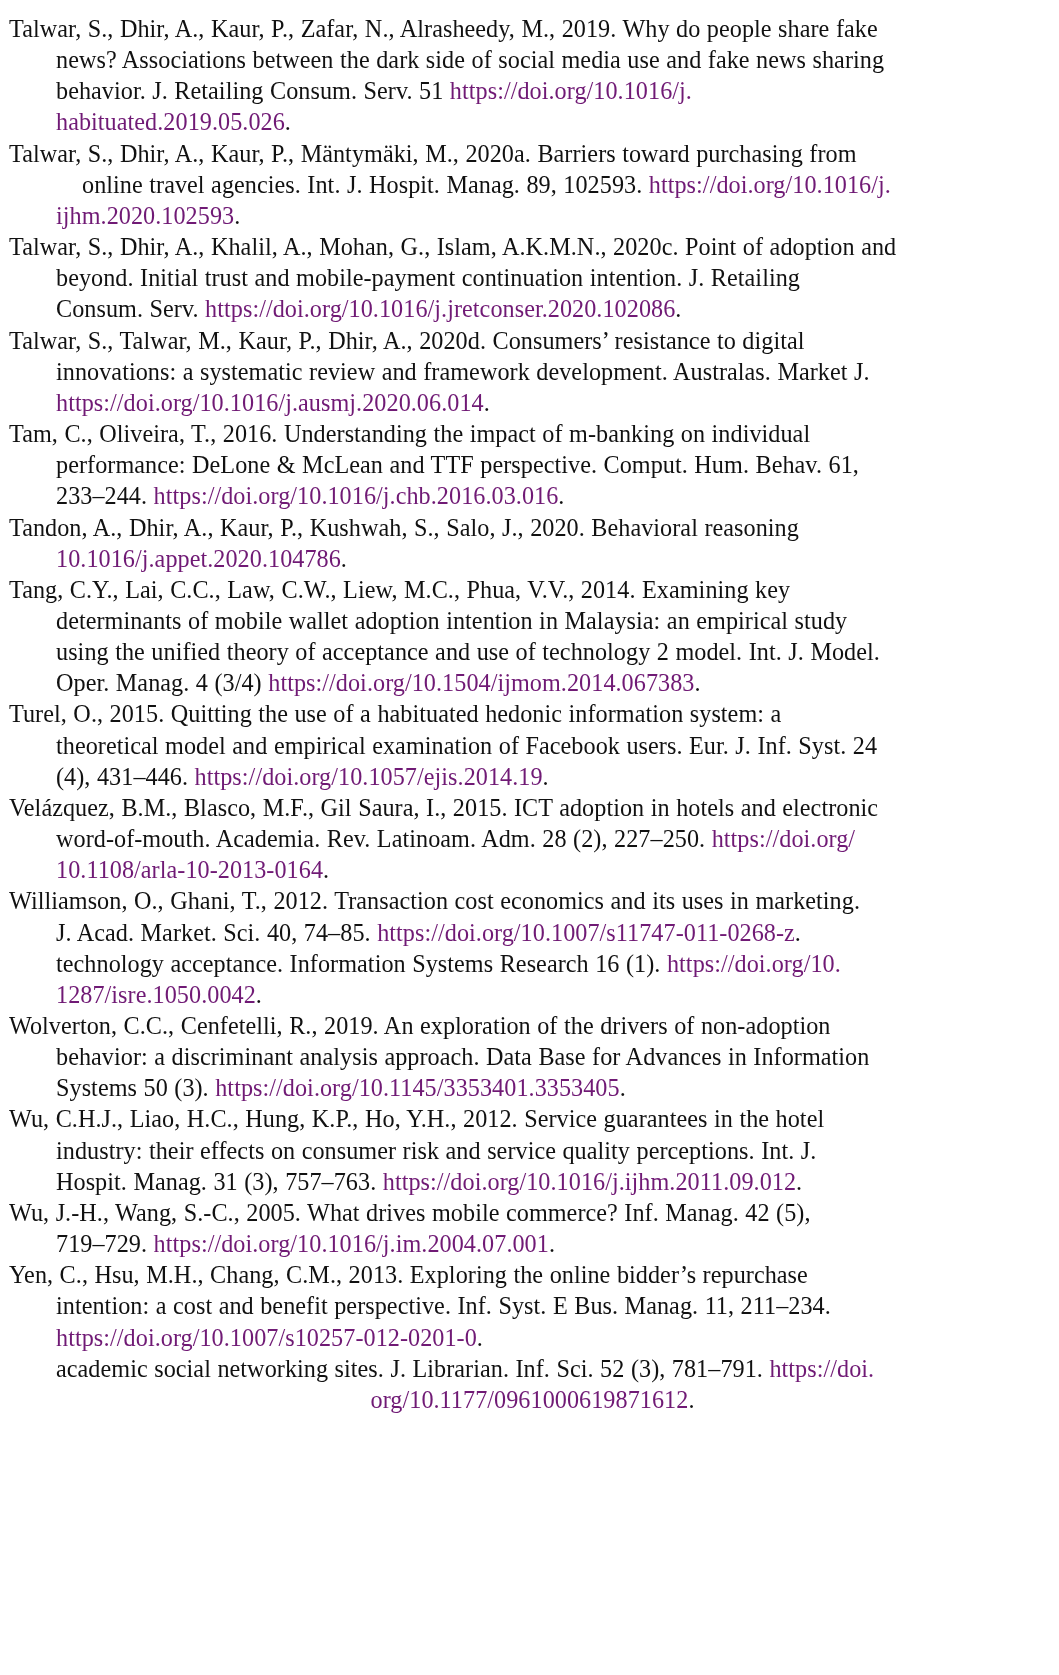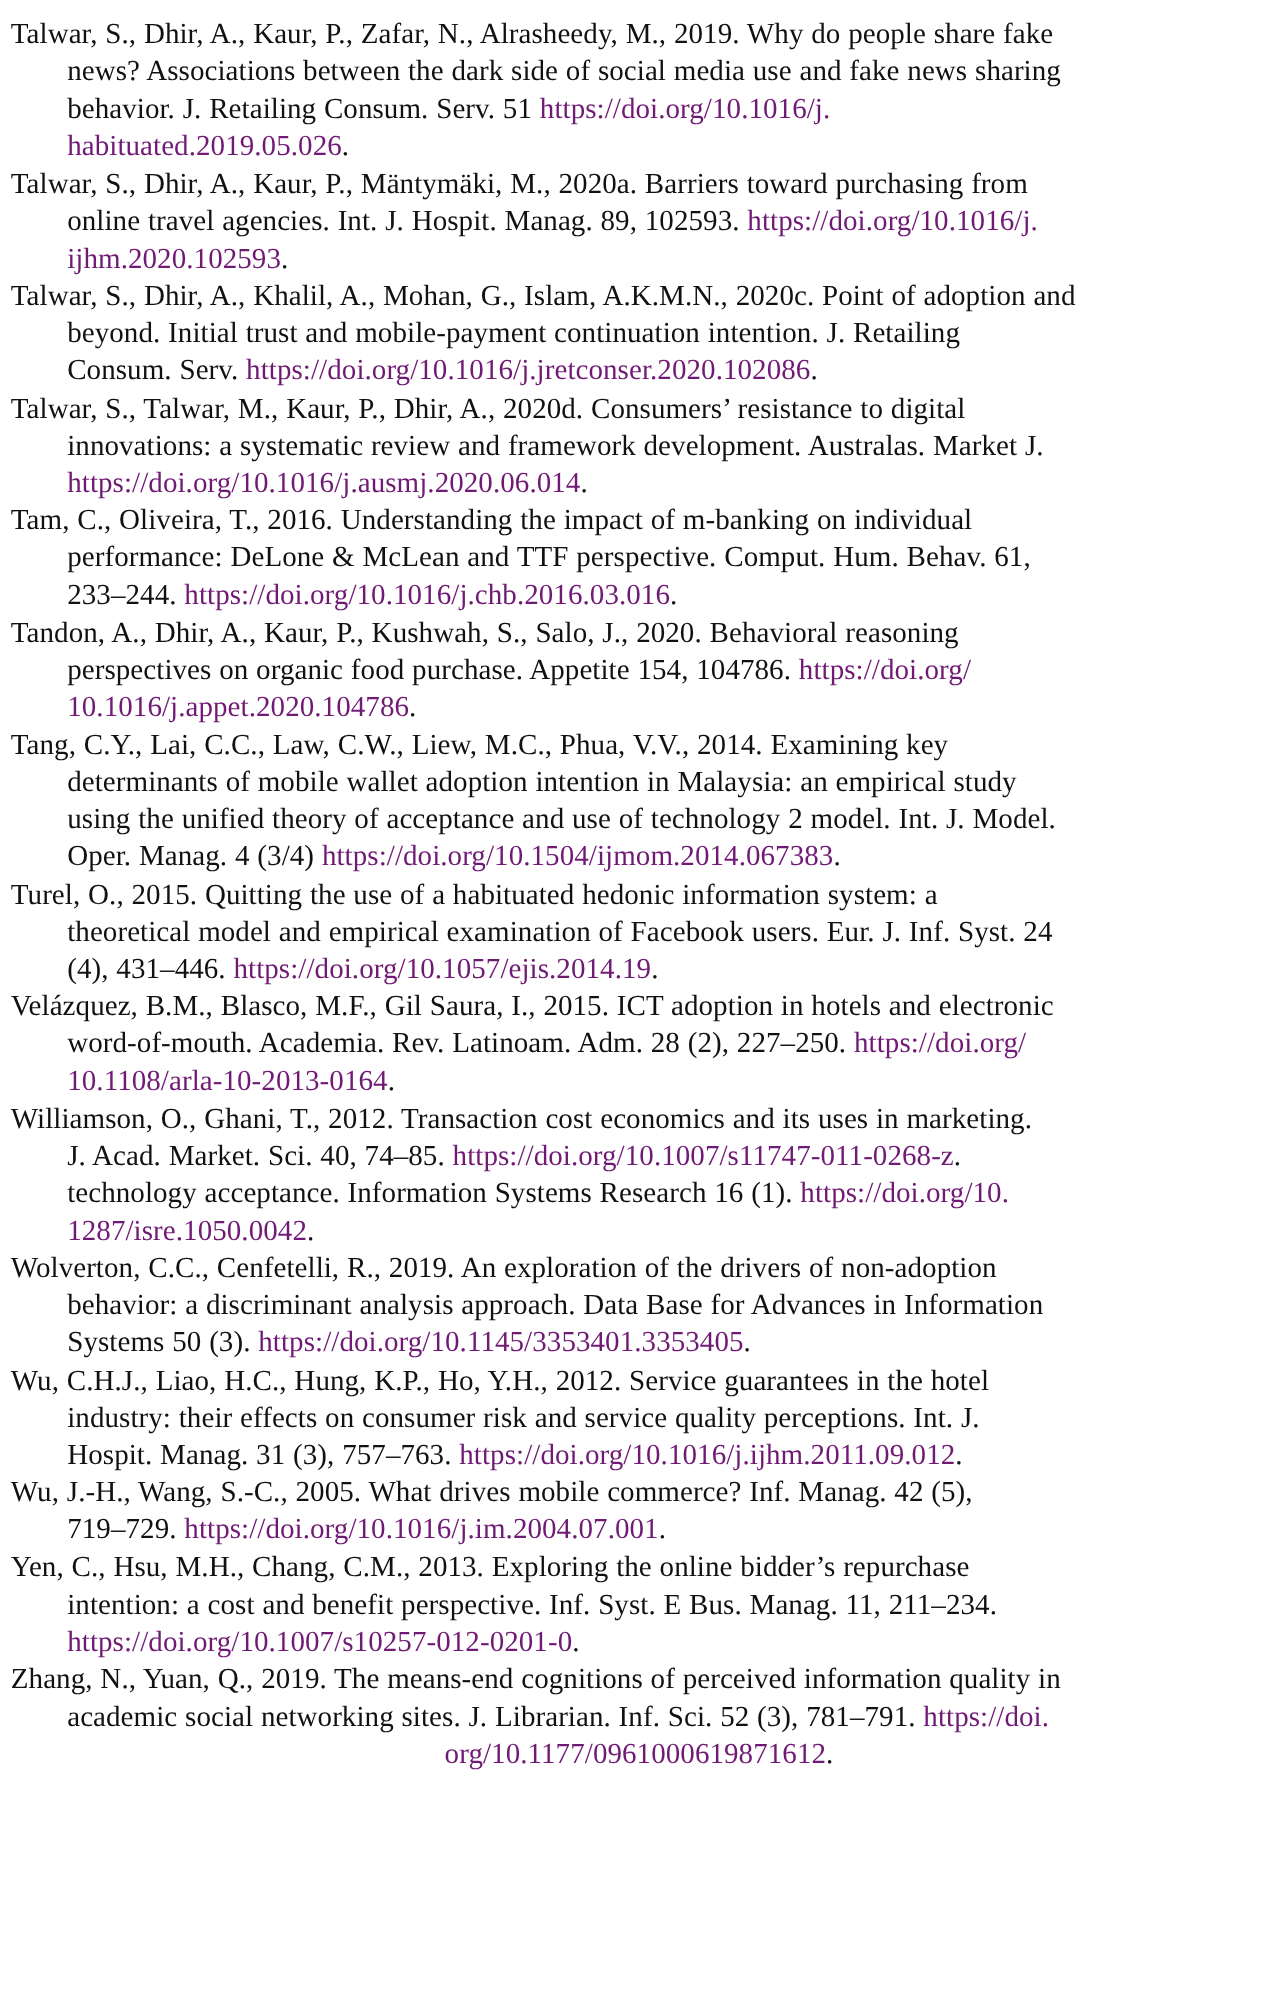--- a/index.html
+++ b/index.html
@@ -36,41 +36,40 @@
 
 <div class="refs" id="refs">
     <div class="ref">
       <span class="line"><span>Talwar, S., Dhir, A., Kaur, P., Zafar, N., Alrasheedy, M., 2019. Why do people share fake</span></span>
       <span class="line cont" style="text-indent: 0px;"><span>news? Associations between the dark side of social media use and fake news sharing</span></span>
       <span class="line cont" style="text-indent: 0px;"><span>behavior. J. Retailing Consum. Serv. 51 </span><a class="link">https://doi.org/10.1016/j.</a></span>
       <span class="line cont" style="text-indent: 0px;"><span></span><a class="link">habituated.2019.05.026</a><span class="punct">.</span></span>
     </div>
     <div class="ref">
       <span class="line"><span>Talwar, S., Dhir, A., Kaur, P., Mäntymäki, M., 2020a. Barriers toward purchasing from</span></span>
-      <span class="line cont" style="text-indent: 0px;"><span>online travel agencies. Int. J. Hospit. Manag. 89, 102593. </span><a class="link">https://doi.org/10.1016/j.</a></span>
+      <span class="line cont" style="text-indent: 0px; margin-left: 26px;"><span>online travel agencies. Int. J. Hospit. Manag. 89, 102593. </span><a class="link">https://doi.org/10.1016/j.</a></span>
       <span class="line cont" style="text-indent: 0px;"><span></span><a class="link">ijhm.2020.102593</a><span class="punct">.</span></span>
     </div>
     <div class="ref">
       <span class="line"><span>Talwar, S., Dhir, A., Khalil, A., Mohan, G., Islam, A.K.M.N., 2020c. Point of adoption and</span></span>
       <span class="line cont" style="text-indent: 0px;"><span>beyond. Initial trust and mobile-payment continuation intention. J. Retailing</span></span>
       <span class="line cont" style="text-indent: 0px;"><span>Consum. Serv. </span><a class="link">https://doi.org/10.1016/j.jretconser.2020.102086</a><span class="punct">.</span></span>
     </div>
     <div class="ref">
       <span class="line"><span>Talwar, S., Talwar, M., Kaur, P., Dhir, A., 2020d. Consumers’ resistance to digital</span></span>
       <span class="line cont" style="text-indent: 0px;"><span>innovations: a systematic review and framework development. Australas. Market J.</span></span>
       <span class="line cont" style="text-indent: 0px;"><span></span><a class="link">https://doi.org/10.1016/j.ausmj.2020.06.014</a><span class="punct">.</span></span>
     </div>
     <div class="ref">
       <span class="line"><span>Tam, C., Oliveira, T., 2016. Understanding the impact of m-banking on individual</span></span>
       <span class="line cont" style="text-indent: 0px;"><span>performance: DeLone &amp; McLean and TTF perspective. Comput. Hum. Behav. 61,</span></span>
       <span class="line cont" style="text-indent: 0px;"><span>233–244. </span><a class="link">https://doi.org/10.1016/j.chb.2016.03.016</a><span class="punct">.</span></span>
     </div>
     <div class="ref">
       <span class="line"><span>Tandon, A., Dhir, A., Kaur, P., Kushwah, S., Salo, J., 2020. Behavioral reasoning</span></span>
-      <span class="line cont" style="text-indent: 0px;"><span>perspectives on organic food purchase. Appetite 154, 104786. </span><a class="link">https://doi.org/</a></span>
       <span class="line cont" style="text-indent: 0px;"><span></span><a class="link">10.1016/j.appet.2020.104786</a><span class="punct">.</span></span>
     </div>
     <div class="ref">
       <span class="line"><span>Tang, C.Y., Lai, C.C., Law, C.W., Liew, M.C., Phua, V.V., 2014. Examining key</span></span>
       <span class="line cont" style="text-indent: 0px;"><span>determinants of mobile wallet adoption intention in Malaysia: an empirical study</span></span>
       <span class="line cont" style="text-indent: 0px;"><span>using the unified theory of acceptance and use of technology 2 model. Int. J. Model.</span></span>
       <span class="line cont" style="text-indent: 0px;"><span>Oper. Manag. 4 (3/4) </span><a class="link">https://doi.org/10.1504/ijmom.2014.067383</a><span class="punct">.</span></span>
     </div>
     <div class="ref">
       <span class="line"><span>Turel, O., 2015. Quitting the use of a habituated hedonic information system: a</span></span>
@@ -103,17 +102,16 @@
     <div class="ref">
       <span class="line"><span>Wu, J.-H., Wang, S.-C., 2005. What drives mobile commerce? Inf. Manag. 42 (5),</span></span>
       <span class="line cont" style="text-indent: 0px;"><span>719–729. </span><a class="link">https://doi.org/10.1016/j.im.2004.07.001</a><span class="punct">.</span></span>
     </div>
     <div class="ref">
       <span class="line"><span>Yen, C., Hsu, M.H., Chang, C.M., 2013. Exploring the online bidder’s repurchase</span></span>
       <span class="line cont" style="text-indent: 0px;"><span>intention: a cost and benefit perspective. Inf. Syst. E Bus. Manag. 11, 211–234.</span></span>
       <span class="line cont" style="text-indent: 0px;"><span></span><a class="link">https://doi.org/10.1007/s10257-012-0201-0</a><span class="punct">.</span></span>
     </div>
     <div class="ref">
-      <span class="line"><span>Zhang, N., Yuan, Q., 2019. The means-end cognitions of perceived information quality in</span></span>
       <span class="line cont" style="text-indent: 0px;"><span>academic social networking sites. J. Librarian. Inf. Sci. 52 (3), 781–791. </span><a class="link">https://doi.</a></span>
       <span class="line cont" style="text-indent: 0px; text-align: center;"><span></span><a class="link">org/10.1177/0961000619871612</a><span class="punct">.</span></span>
     </div>
   </div>
 
 </body></html>

